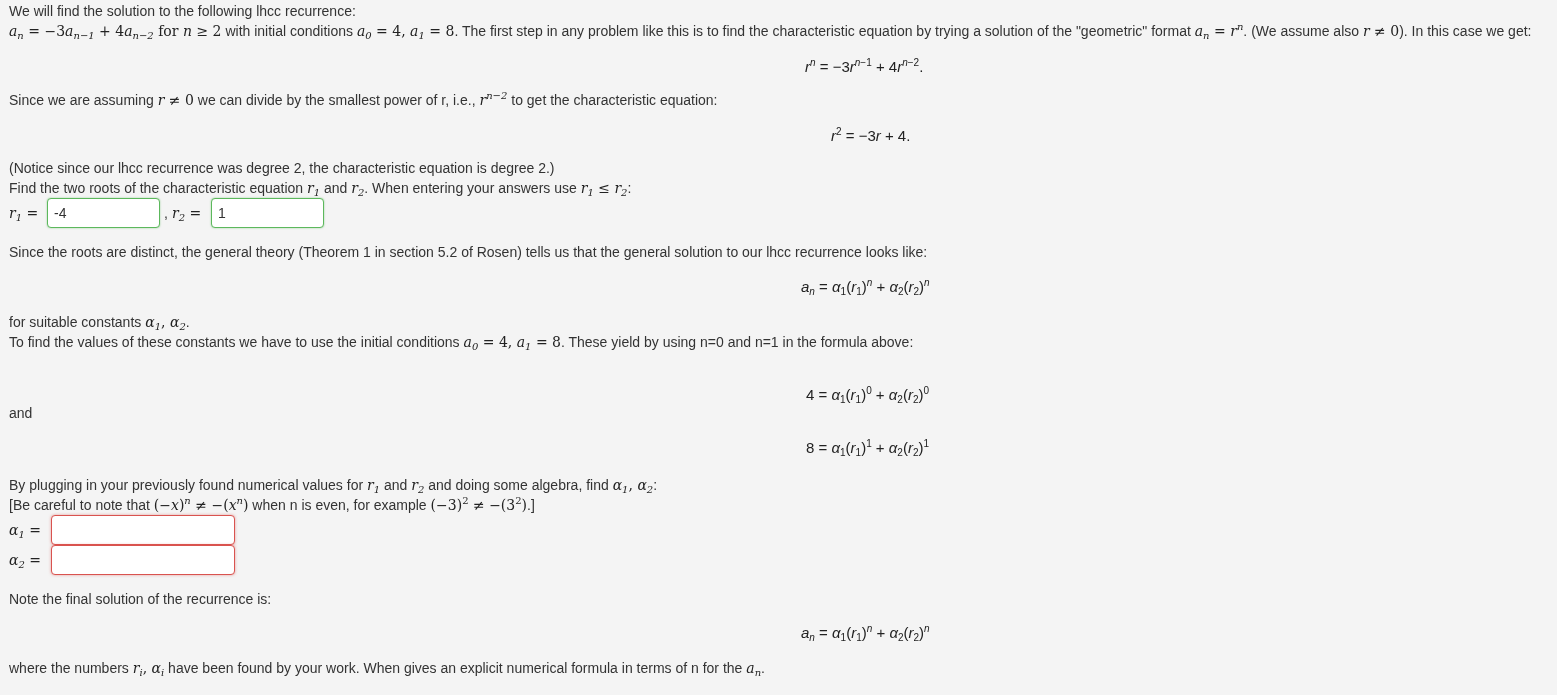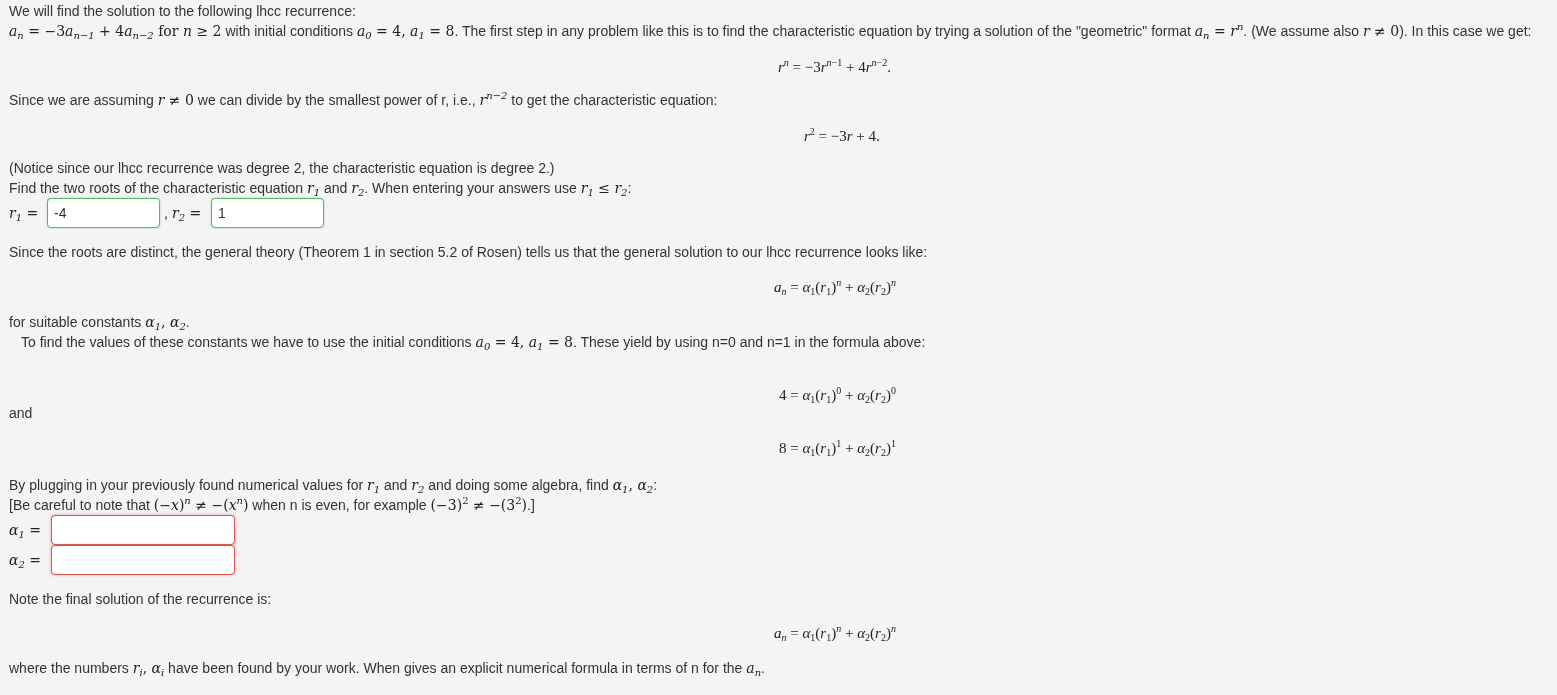--- a/index.html
+++ b/index.html
@@ -30,24 +30,25 @@
     }
     .mathup {
       font-family: "DejaVu Serif", "Liberation Serif", serif;
       font-style: normal;
       color: #222;
       font-size: 14px;
     }
     .display {
       position: absolute;
       white-space: nowrap;
-      font-family: Liberation Serif, serif;
+      font-family: Liberation Sans, sans-serif;
       font-size: 15px;
       color: #222;
       line-height: 20px;
+      margin-left: 27px;
     }
     sup { font-size: 10px; vertical-align: 6px; line-height: 0; }
     sub { font-size: 10px; vertical-align: -3px; line-height: 0; }
     .input {
       position: absolute;
       box-sizing: border-box;
       background: #fff;
       border-radius: 4px;
       font-family: "Liberation Sans", sans-serif;
       font-size: 14px;
@@ -106,21 +107,21 @@
 <div class="line" style="top:242px;">Since the roots are distinct, the general theory (Theorem 1 in section 5.2 of Rosen) tells us that the general solution to our lhcc recurrence looks like:</div>
 
 <div class="display" style="top:277px; left:774px;">
   <i>a</i><sub><i>n</i></sub> = <i>α</i><sub>1</sub>(<i>r</i><sub>1</sub>)<sup><i>n</i></sup> + <i>α</i><sub>2</sub>(<i>r</i><sub>2</sub>)<sup><i>n</i></sup>
 </div>
 
 <div class="line" style="top:312px;">
   <span>for suitable constants </span><span class="math">α<sub>1</sub><span class="mathup">,</span> α<sub>2</sub></span><span>.</span>
 </div>
 
-<div class="line" style="top:332px;margin-left:12px;">
+<div class="line" style="top:332px;">
   <span>To find the values of these constants we have to use the initial conditions </span><span class="math">a<sub>0</sub> <span class="mathup">= 4,</span> a<sub>1</sub> <span class="mathup">= 8</span></span><span>. These yield by using n=0 and n=1 in the formula above:</span>
 </div>
 
 <div class="display" style="top:385px; left:779px;">
   4 = <i>α</i><sub>1</sub>(<i>r</i><sub>1</sub>)<sup>0</sup> + <i>α</i><sub>2</sub>(<i>r</i><sub>2</sub>)<sup>0</sup>
 </div>
 
 <div class="line" style="top:403px;">and</div>
 
 <div class="display" style="top:438px; left:779px;">

